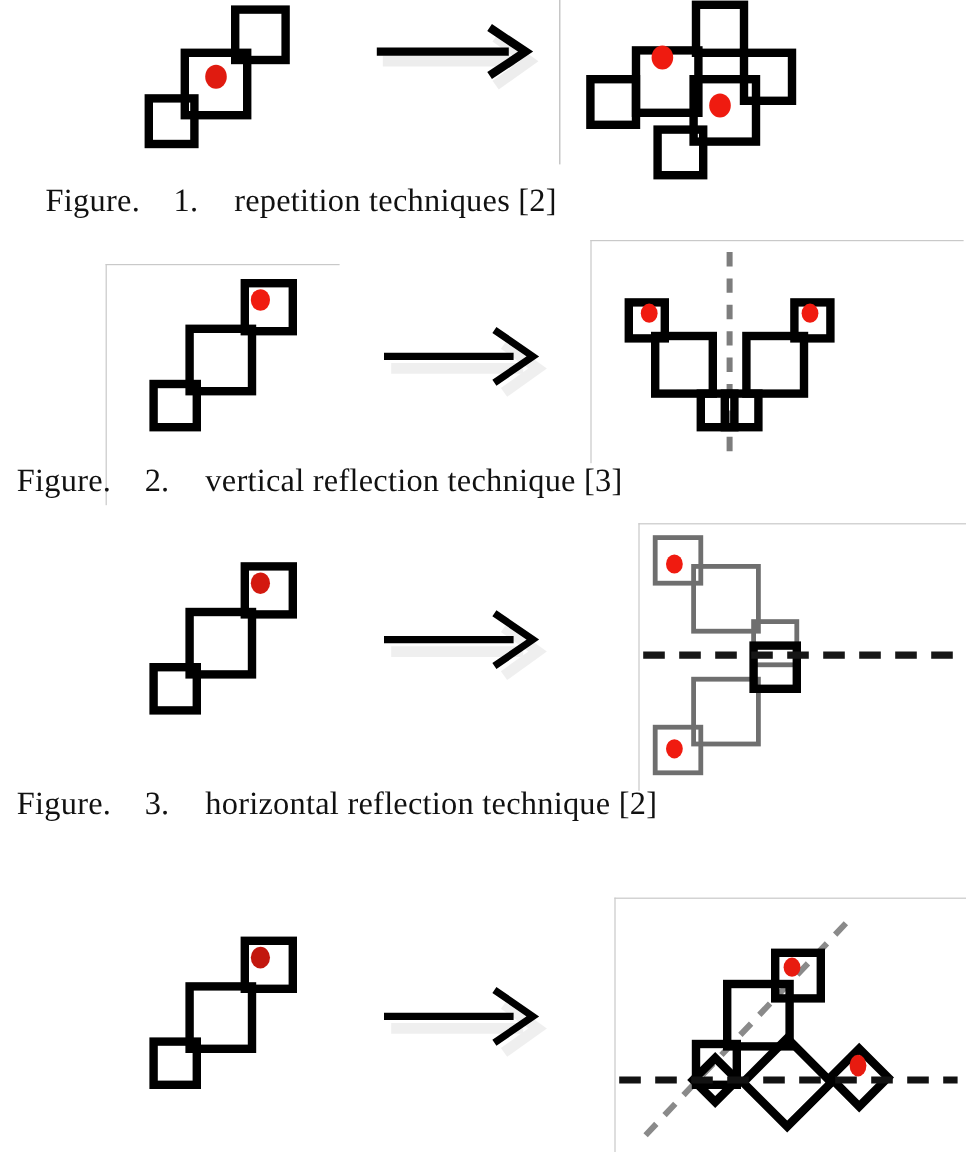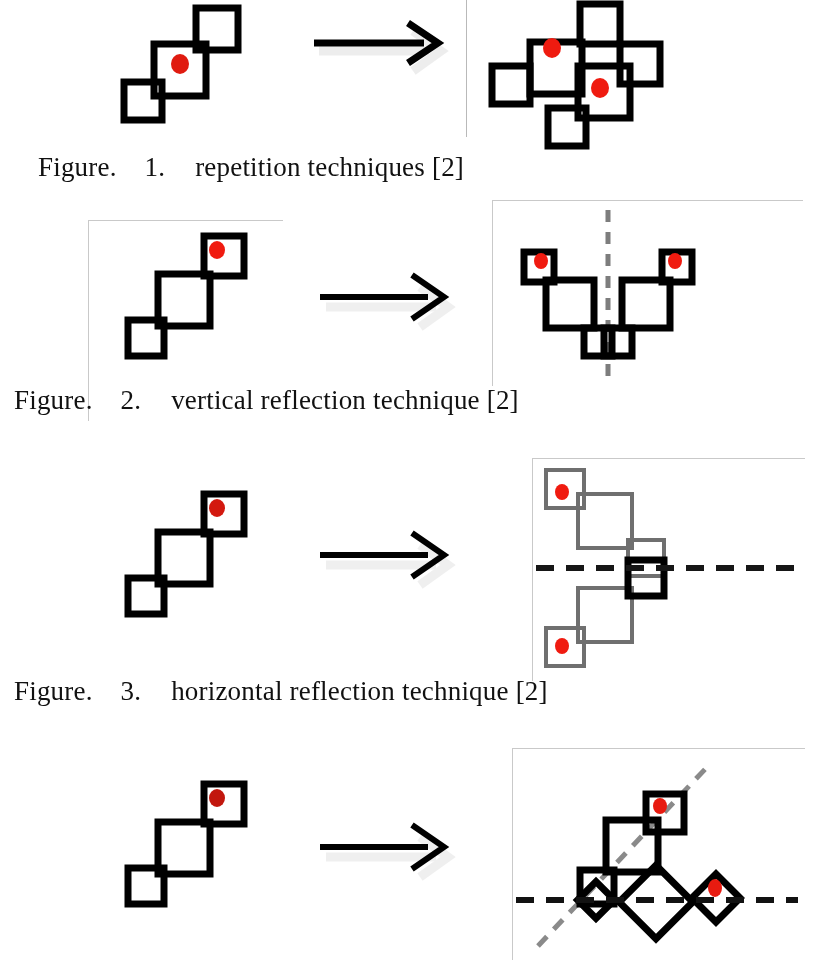--- a/index.html
+++ b/index.html
@@ -120,25 +120,25 @@
       </g>
       <ellipse cx="179" cy="57" rx="7" ry="8" fill="#f01b10"></ellipse>
     </svg>
   </div>
 
   <div class="caption" style="top:195px;left:14px;">
     <span>Figure.</span>
     <span class="sp"></span>
     <span class="num">2.</span>
     <span class="sp"></span>
-    <span>vertical reflection technique [2]</span>
-  </div>
-</div>
-
-<div class="fig-block" style="top:430px;height:280px;">
+    <span>vertical reflection technique [3]</span>
+  </div>
+</div>
+
+<div class="fig-block" style="top:408px;height:280px;">
 
   <div class="panelbox" style="left:532px;top:28px;width:272px;height:222px;border-right:none;border-bottom:none;"></div>
 
   <div class="panel" style="left:122px;top:58px;">
     <svg width="150" height="130" viewBox="0 0 150 130">
       <g fill="none" stroke="#000000" stroke-width="7">
         <rect x="82" y="6" width="40" height="40"></rect>
         <rect x="36" y="44" width="52" height="52"></rect>
         <rect x="6" y="90" width="36" height="36"></rect>
       </g>

